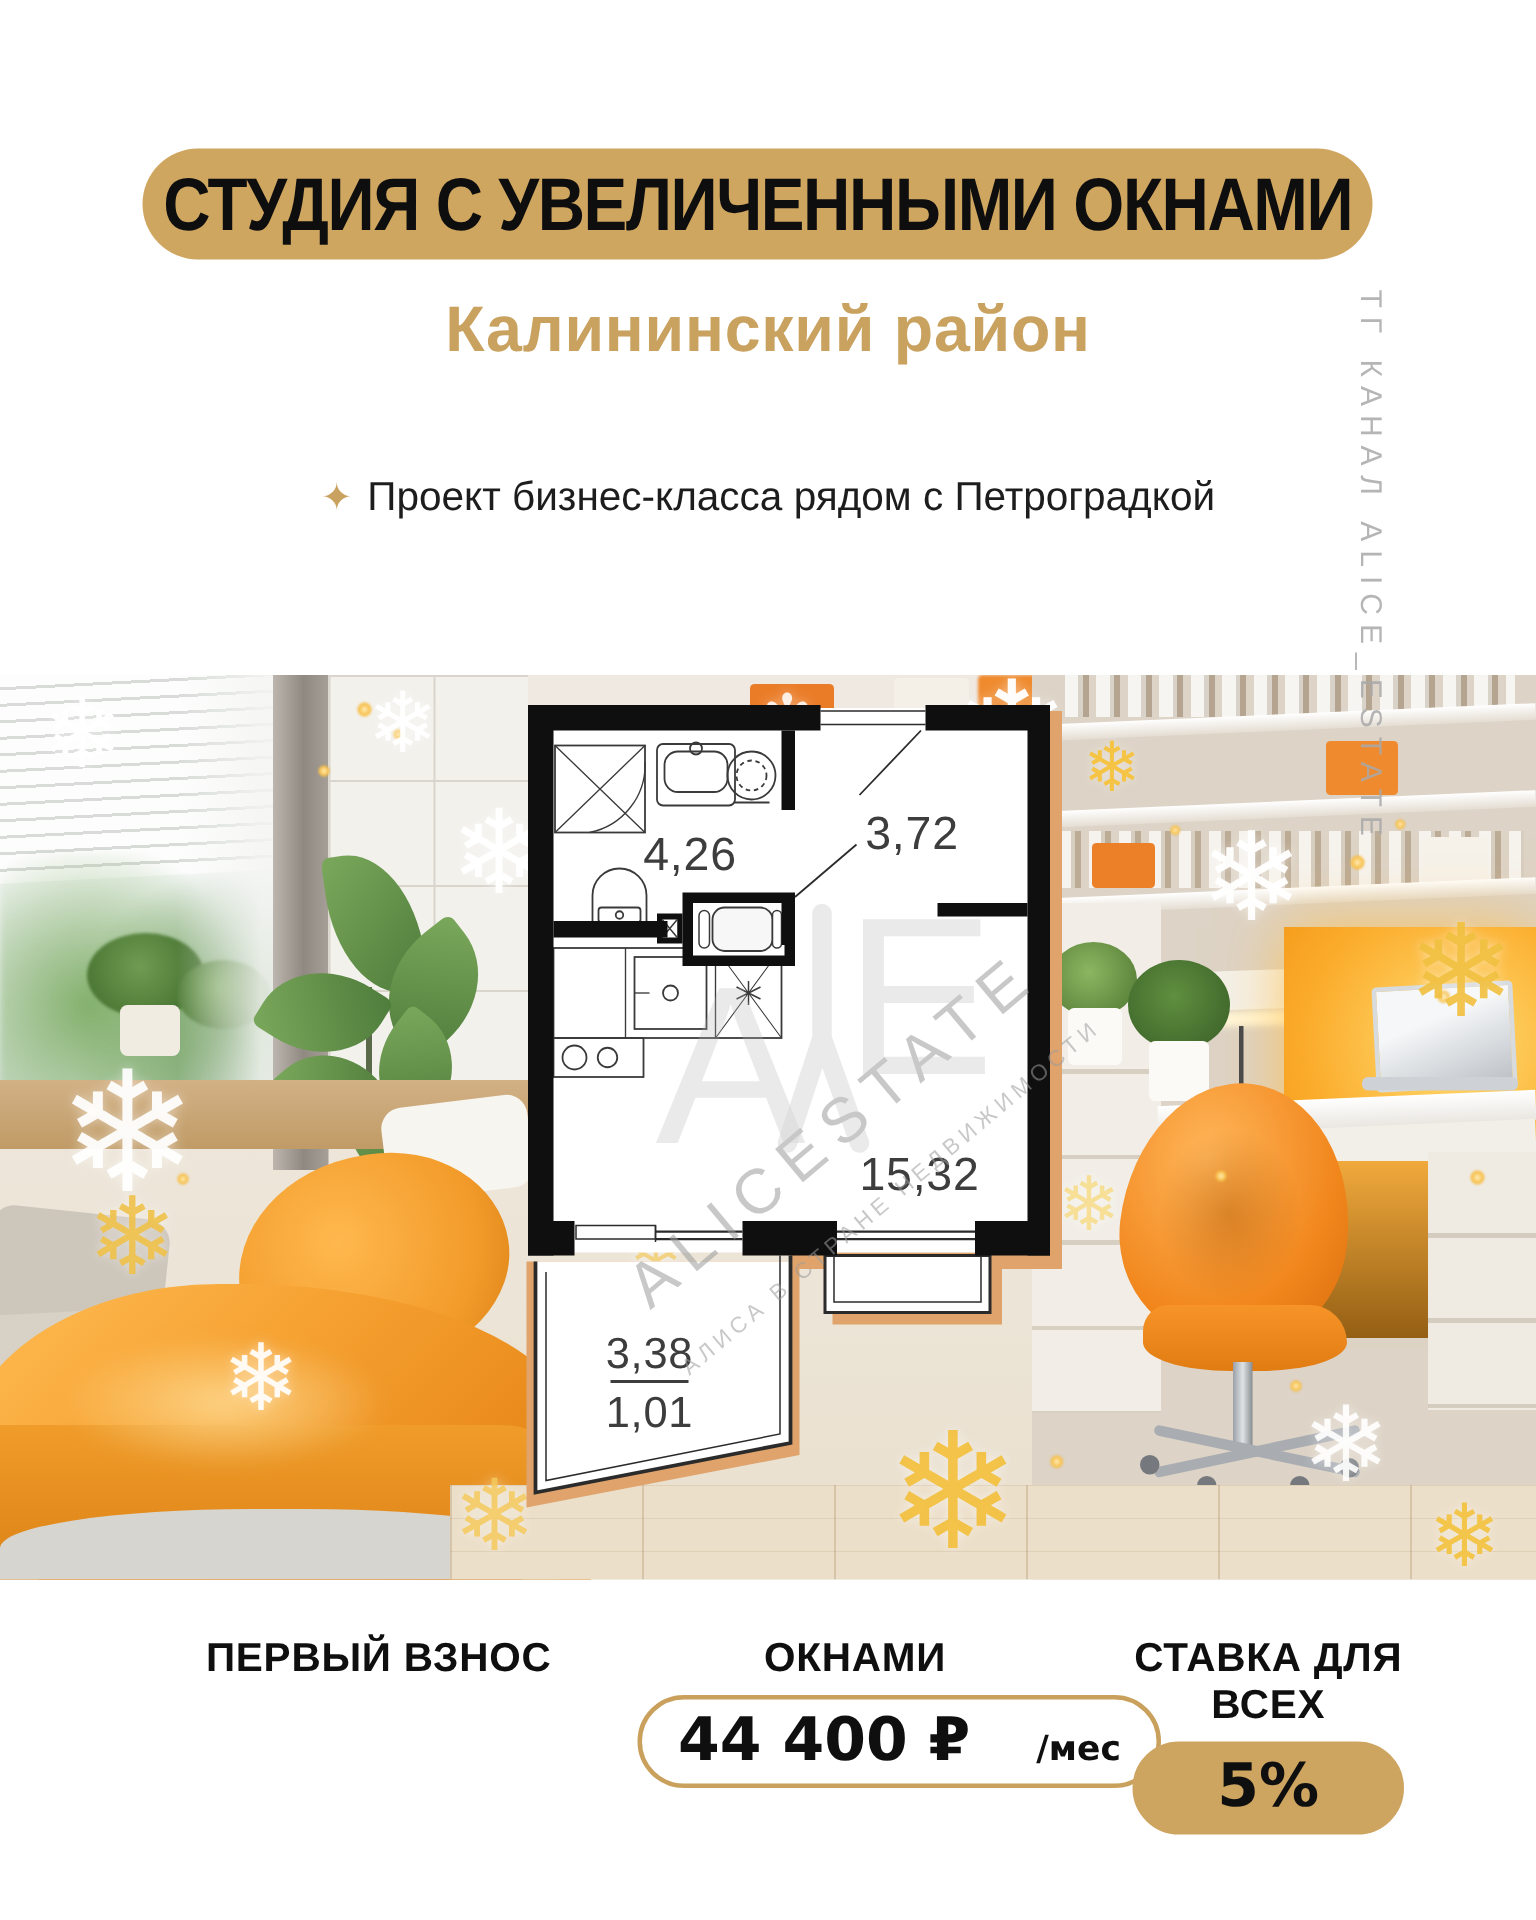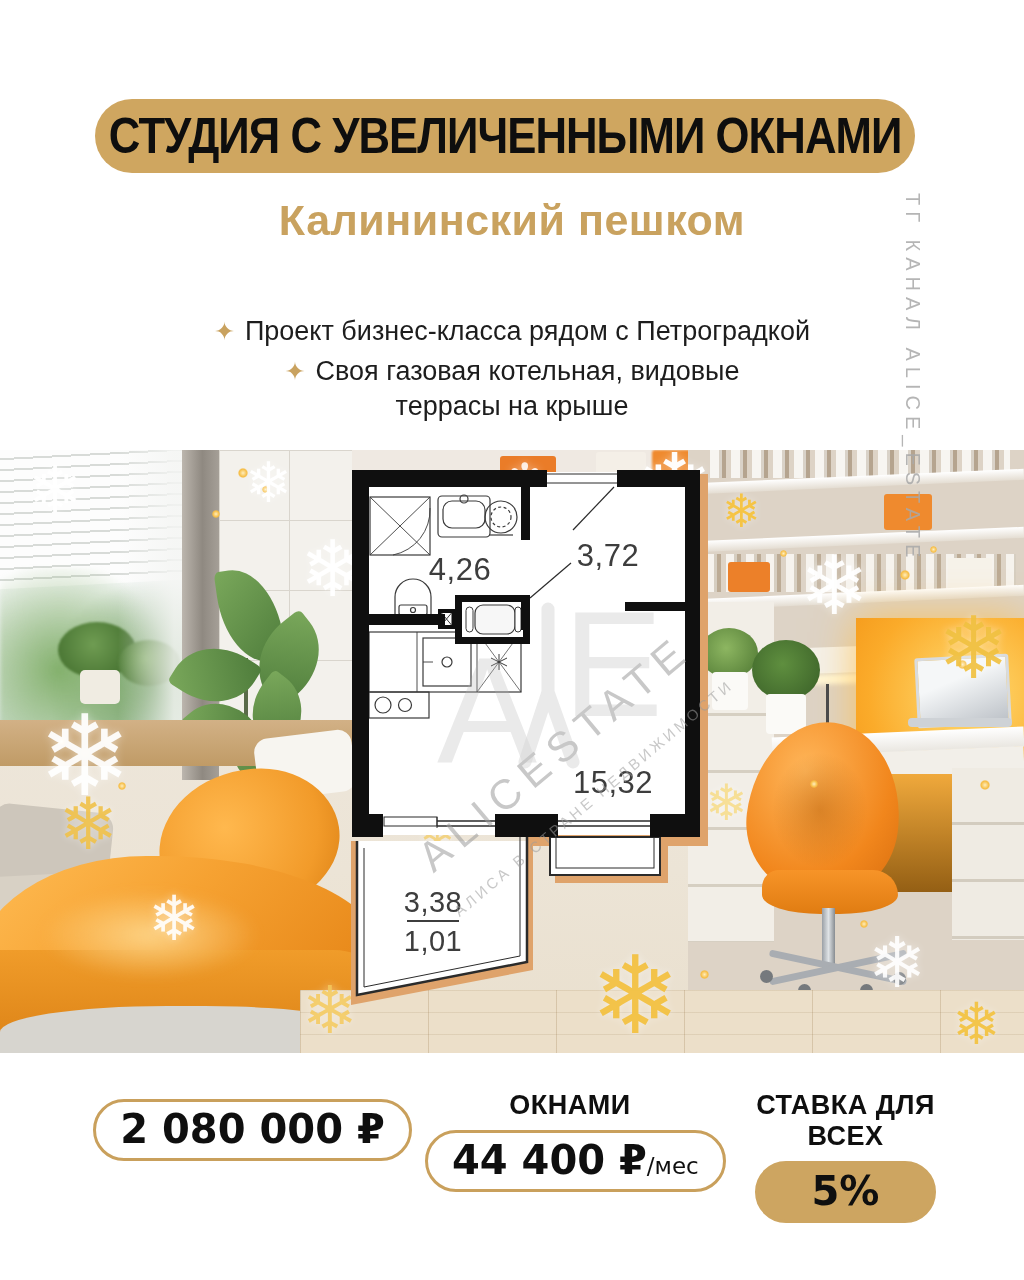--- a/index.html
+++ b/index.html
@@ -42,35 +42,34 @@
   .plan{position:absolute;left:349px;top:464px;width:356px;height:560px;z-index:6;}
   .plan svg{overflow:visible;display:block;}
 
   
   .stat{position:absolute;text-align:center;}
   .stat .lbl{font-size:27px;font-weight:800;letter-spacing:.5px;color:#0f0f0f;}
   .pill{display:inline-block;margin-top:9px;border:3px solid #C9A05C;border-radius:34px;
         padding:2px 24px 4px 24px;font-family:"DejaVu Sans",sans-serif;font-weight:700;font-size:40px;
         color:#0f0f0f;background:#fff;white-space:nowrap;line-height:1.25;}
   .pill.filled{background:#CDA561;border-color:#CDA561;padding:2px 54px 4px 54px;}
-  .unit{font-size:23px;font-weight:400;}
+  .unit{font-size:23px;font-weight:700;margin-left:44px;}
 </style>
 </head>
 <body>
 
 <div class="poster">
 
   <div class="banner">
     <span>СТУДИЯ С УВЕЛИЧЕННЫМИ ОКНАМИ</span>
   </div>
-  <div class="district">Калининский пешком</div>
+  <div class="district">Калининский район</div>
 
   <div class="features">
     <div class="feature"><span class="spark">✦</span><span>Проект бизнес-класса рядом с Петроградкой</span></div>
-    <div class="feature wrap2"><span class="spark">✦</span><span>Своя газовая котельная, видовые террасы на крыше</span></div>
   </div>
 
   <div class="tgtext">ТГ КАНАЛ ALICE_ESTATE</div>
 
   <div class="photo">
 
     <div class="abs" style="left:0;top:0;width:218px;height:298px;background:linear-gradient(180deg,#e9eef1 0%,#f7f9f8 38%,#e2ebe3 68%,#cfe0d2 100%);"></div>
     <div class="abs" style="left:0;top:-6px;width:200px;height:140px;transform:skewY(-3deg);background:repeating-linear-gradient(180deg,#fdfdfd 0 9px,#d8dbd8 9px 11px);"></div>
     <div class="abs" style="left:0;top:118px;width:212px;height:165px;filter:blur(2px);background:radial-gradient(circle at 28% 62%,#83b06c 0%,rgba(131,176,108,0) 60%),radial-gradient(circle at 72% 72%,#5d8f4f 0%,rgba(93,143,79,0) 55%);"></div>
     <div class="abs" style="left:58px;top:172px;width:78px;height:56px;border-radius:50%;filter:blur(1px);background:radial-gradient(circle at 45% 40%,#6f9c52,#44702f 80%);"></div>
@@ -296,21 +295,21 @@
         <text x="88" y="298" font-size="150" fill="#b3b3b3" opacity="0.5" font-family="Liberation Sans, sans-serif">A</text>
         <path d="M199,145 L199,228 M199,228 L176,298 M199,228 L224,298" stroke="#b3b3b3" stroke-width="13" stroke-linecap="round" opacity="0.5"></path>
         <text x="214" y="252" font-size="150" fill="#b3b3b3" opacity="0.5" font-family="Liberation Sans, sans-serif">E</text>
         <text x="215" y="300" font-size="42" letter-spacing="9" fill="#9c9c9c" text-anchor="middle" font-family="Liberation Sans, sans-serif" transform="rotate(-40 215 300)">ALICESTATE</text>
         <text x="248" y="338" font-size="15" letter-spacing="3.5" fill="#9c9c9c" text-anchor="middle" font-family="Liberation Sans, sans-serif" transform="rotate(-40 248 338)">АЛИСА В СТРАНЕ НЕДВИЖИМОСТИ</text>
       </g>
     </svg>
   </div>
 
   <div class="stat" style="left:60px;top:1090px;width:385px;">
-    <div class="pill">2 080 000 ₽</div>
+    <div class="lbl">ПЕРВЫЙ ВЗНОС</div>
   </div>
   <div class="stat" style="left:425px;top:1090px;width:290px;">
     <div class="lbl">ОКНАМИ</div>
     <div class="pill"><span>44 400 ₽</span><span class="unit">/мес</span></div>
   </div>
   <div class="stat" style="left:718px;top:1090px;width:255px;">
     <div class="lbl">СТАВКА ДЛЯ ВСЕХ</div>
     <div class="pill filled">5%</div>
   </div>
 

